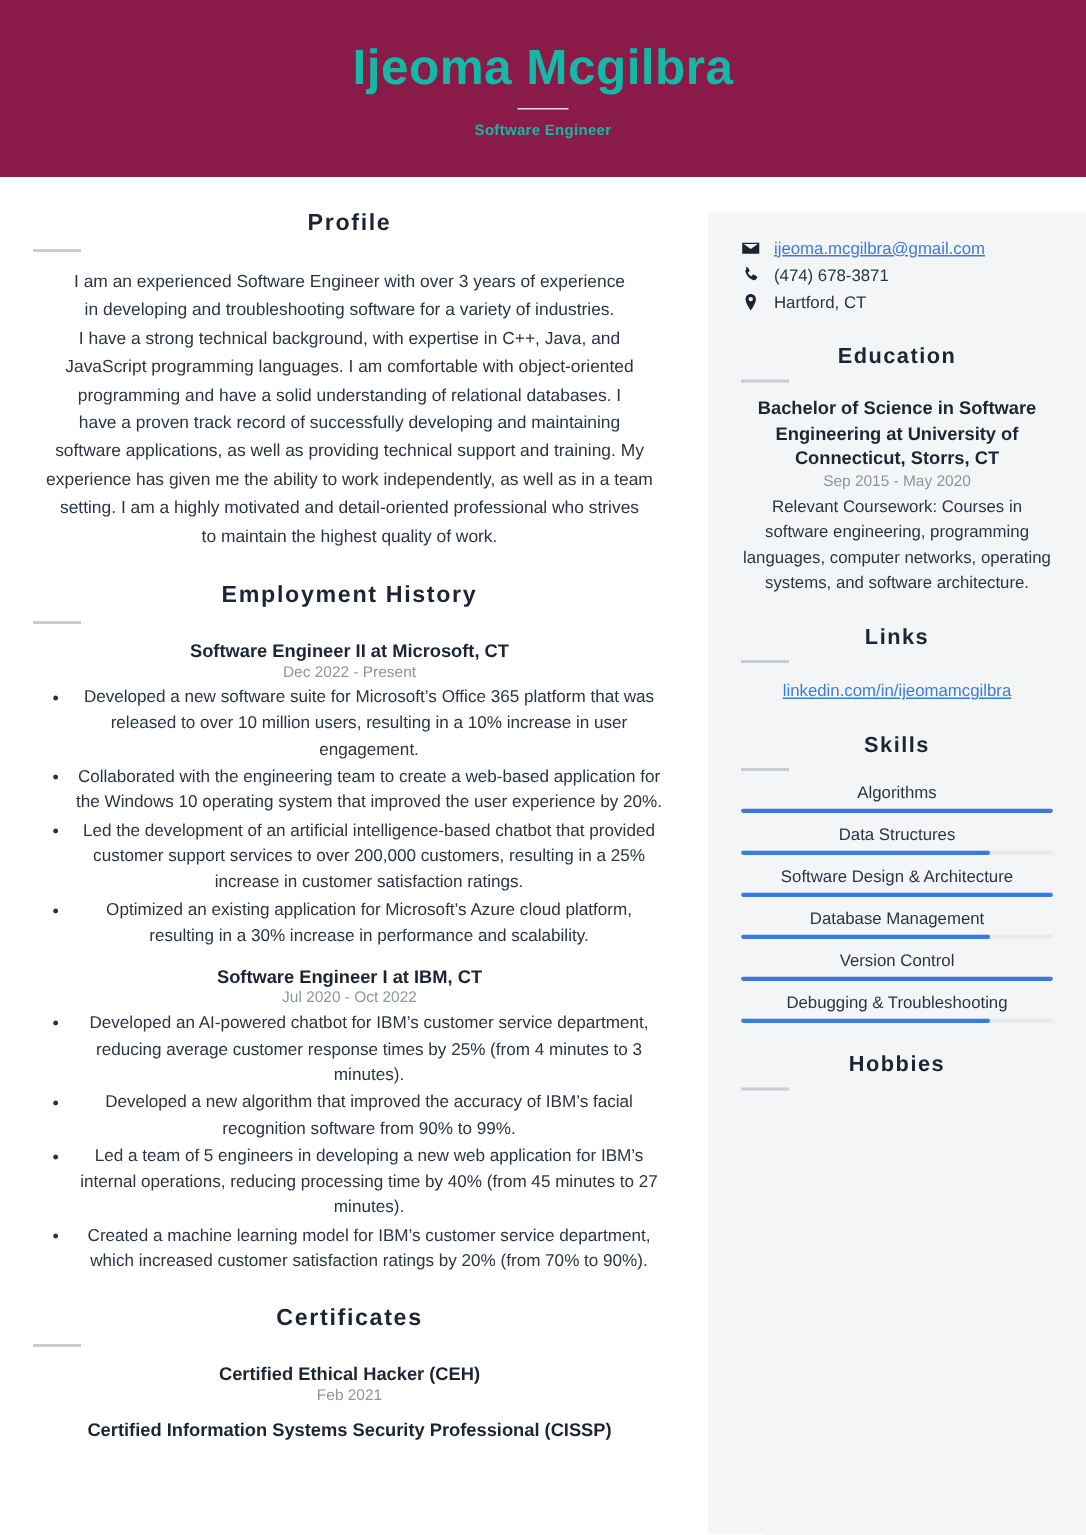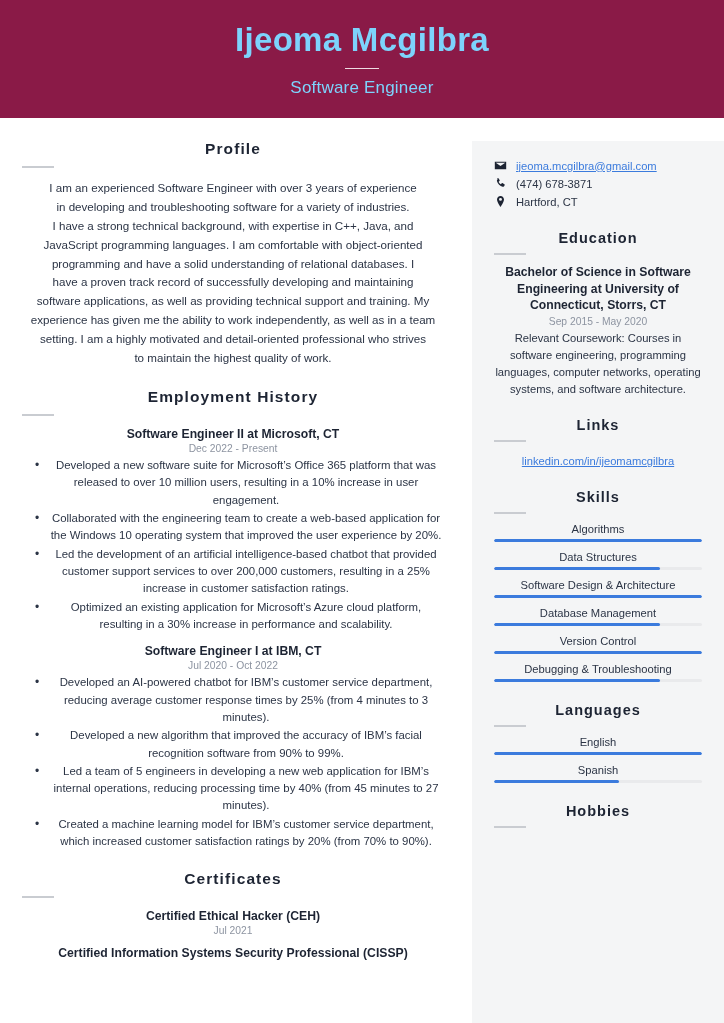--- a/index.html
+++ b/index.html
@@ -24,39 +24,39 @@
 
   
   .header {
     background: #8a1a47;
     height: 118px;
     flex: 0 0 118px;
     display: flex;
     flex-direction: column;
     align-items: center;
     justify-content: center;
-    color: #7dd3fc;
+    color: #14b8a6;
   }
   .header-name {
     font-size: 33px;
     font-weight: bold;
     letter-spacing: 0.3px;
     line-height: 1.12;
     margin: 0;
     padding-top: 2px;
   }
   .header-rule {
     width: 34px;
     height: 1px;
     background: rgba(255,255,255,0.85);
     margin: 9px 0 9px 0;
   }
   .header-title {
-    font-size: 17px;
-    font-weight: normal;
+    font-size: 10px;
+    font-weight: bold;
     letter-spacing: 0.2px;
     margin: 0;
   }
 
   
   .columns {
     display: flex;
     flex: 1 1 auto;
     min-height: 0;
   }
@@ -286,21 +286,21 @@
           </ul>
         </div>
       </div>
 
       <div class="section">
         <h2 class="sec-head">Certificates</h2>
         <div class="sec-rule"></div>
 
         <div class="cert">
           <div class="cert-title">Certified Ethical Hacker (CEH)</div>
-          <div class="cert-date">Jul 2021</div>
+          <div class="cert-date">Feb 2021</div>
         </div>
 
         <div class="cert">
           <div class="cert-title">Certified Information Systems Security Professional (CISSP)</div>
         </div>
       </div>
 
     </div>
 
     <div class="side-col">
@@ -381,37 +381,20 @@
           </div>
         </div>
         <div class="bar-item">
           <div class="bar-label">Debugging &amp; Troubleshooting</div>
           <div class="bar-track">
             <div class="bar-fill" style="width: 80%;"></div>
           </div>
         </div>
       </div>
 
-      <div class="section">
-        <h2 class="sec-head side">Languages</h2>
-        <div class="sec-rule side"></div>
-
-        <div class="bar-item">
-          <div class="bar-label">English</div>
-          <div class="bar-track">
-            <div class="bar-fill" style="width: 100%;"></div>
-          </div>
-        </div>
-        <div class="bar-item">
-          <div class="bar-label">Spanish</div>
-          <div class="bar-track">
-            <div class="bar-fill" style="width: 60%;"></div>
-          </div>
-        </div>
-      </div>
 
       <div class="section">
         <h2 class="sec-head side">Hobbies</h2>
         <div class="sec-rule side"></div>
       </div>
 
     </div>
   </div>
 </div>
 

